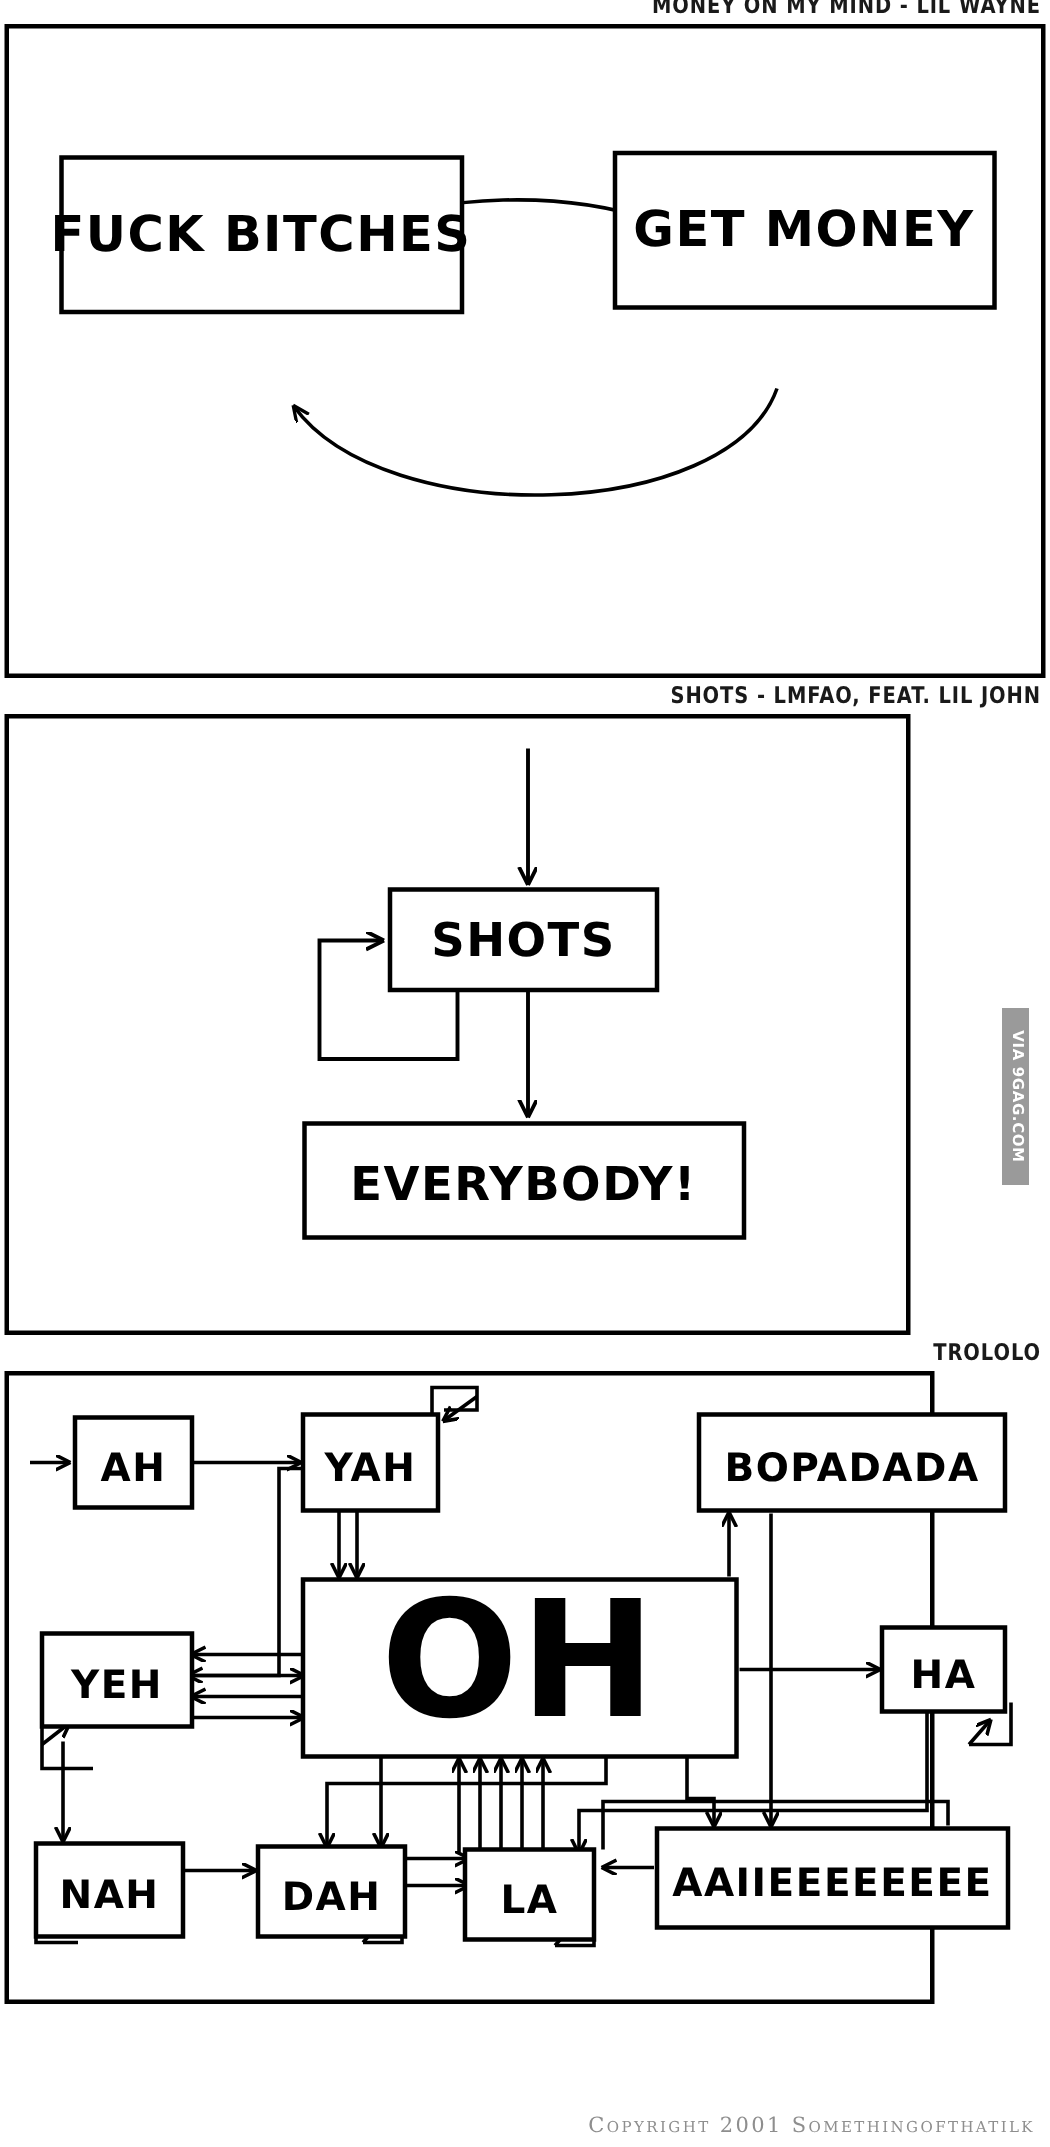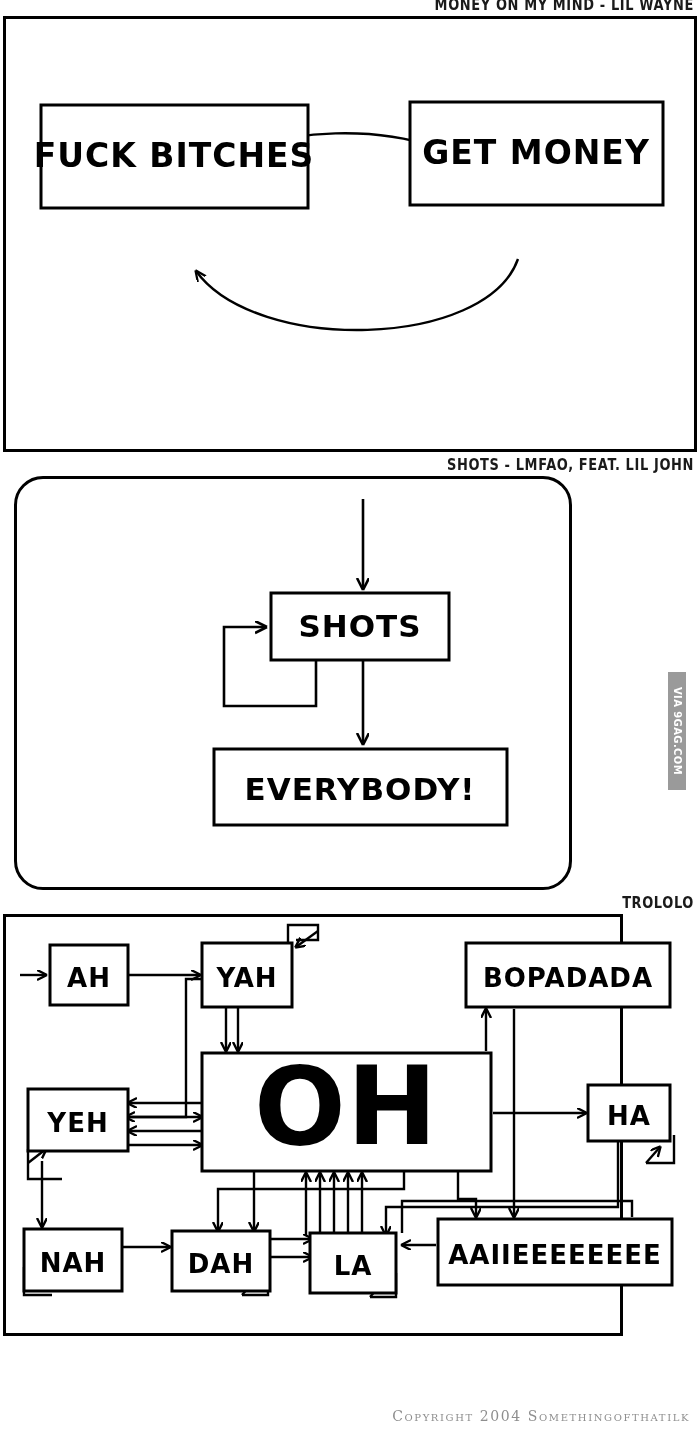--- a/index.html
+++ b/index.html
@@ -136,21 +136,21 @@
           <text class="node-label" x="530" y="145" font-size="33" text-anchor="middle">GET MONEY</text>
         </g>
       </svg>
     </div>
   </div>
 
   <div class="spacer-sm"></div>
 
   <div class="panel">
     <div class="panel-title">SHOTS - LMFAO, FEAT. LIL JOHN</div>
-    <div class="panel-frame" style="width:558px;height:414px;margin-left:14px;border-radius:29px;">
+    <div class="panel-frame" style="width:604px;height:414px;margin-left:3px;">
       <svg width="688" height="408" viewBox="0 0 688 408">
         <defs>
           <marker id="ah2" markerWidth="16" markerHeight="16" refX="11" refY="6" orient="auto" markerUnits="userSpaceOnUse">
             <path d="M0,0 L12,6 M0,12 L12,6" stroke="#000" stroke-width="2.6" fill="none"></path>
           </marker>
         </defs>
 
         <line x1="346" y1="20" x2="346" y2="110" stroke="#000" stroke-width="2.6" marker-end="url(#ah2)"></line>
 
         <path d="M 299 164 L 299 227 L 207 227 L 207 148 L 249 148" fill="none" stroke="#000" stroke-width="2.6" marker-end="url(#ah2)"></path>
@@ -292,16 +292,16 @@
         </g>
       </svg>
     </div>
   </div>
 
   <div class="watermark">
     <span>VIA 9GAG.COM</span>
   </div>
 
   <div class="footer">
-    <span>Copyright 2004 Somethingofthatilk</span>
+    <span>Copyright 2001 Somethingofthatilk</span>
   </div>
 
 </div>
 
 </body></html>

